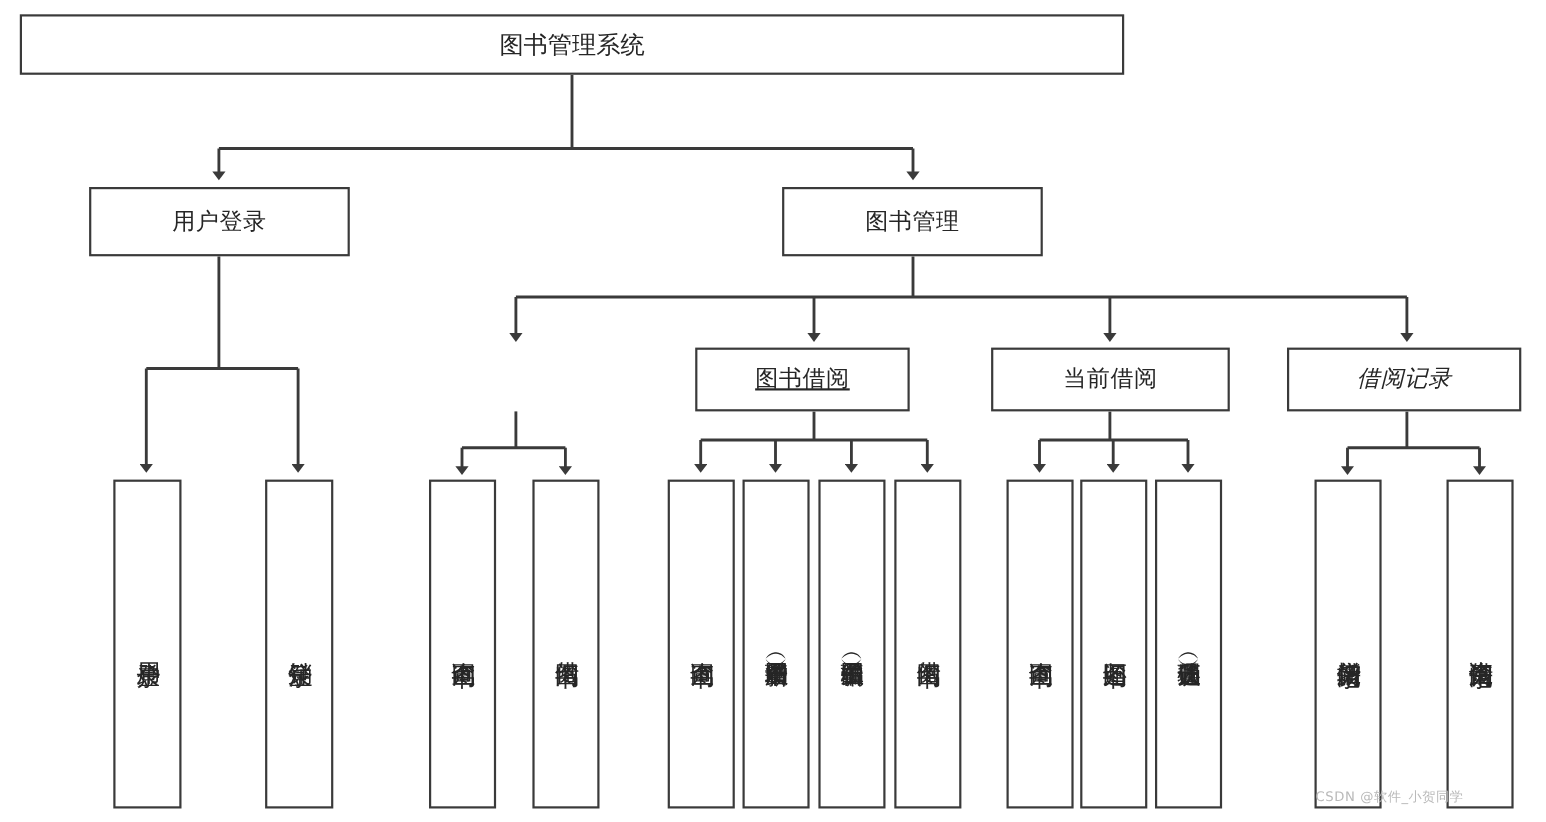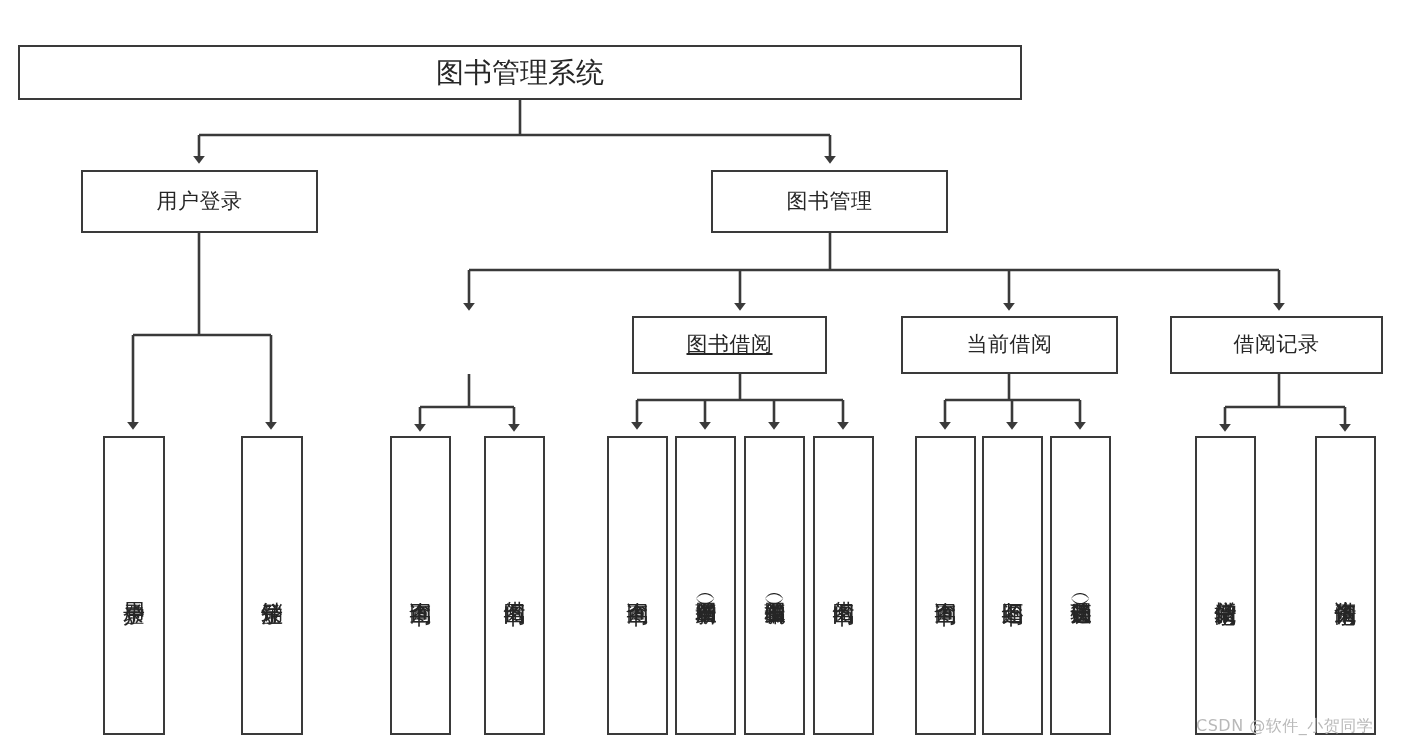--- a/index.html
+++ b/index.html
@@ -34,43 +34,42 @@
     align-items: center;
     justify-content: center;
     color: #262626;
   }
   .node.horiz {
     font-size: 21px;
     letter-spacing: 0.5px;
     line-height: 1.2;
   }
   .node.root {
-    font-size: 28px;
-    margin-top: 32px;
+    font-size: 22px;
   }
   .node.vert {
     writing-mode: vertical-rl;
     text-orientation: upright;
     font-size: 22px;
     line-height: 1.18;
     letter-spacing: 1px;
     align-items: center;
     justify-content: center;
     padding: 2px 0;
     white-space: nowrap;
   }
   .node.vert.tall {
     font-size: 21px;
     letter-spacing: 0px;
   }
   .watermark {
     position: absolute;
     left: 1196px;
     top: 716px;
-    font-size: 16px;
+    font-size: 12px;
     color: #b9b9b9;
     white-space: nowrap;
     letter-spacing: 0.5px;
   }
 </style>
 </head>
 <body>
 
 <div id="canvas">
 
@@ -134,21 +133,21 @@
   <div class="node horiz" style="left:711px; top:170px; width:237px; height:63px;align-items:center;">
     <span>图书管理</span>
   </div>
 
   <div class="node horiz" style="left:632px; top:316px; width:195px; height:58px;text-decoration:underline;">
     <span>图书借阅</span>
   </div>
   <div class="node horiz" style="left:901px; top:316px; width:217px; height:58px;">
     <span>当前借阅</span>
   </div>
-  <div class="node horiz" style="left:1170px; top:316px; width:213px; height:58px;">
+  <div class="node horiz" style="left:1170px; top:316px; width:213px; height:58px;font-style:italic;">
     <span>借阅记录</span>
   </div>
 
   <div class="node vert" style="left:103px; top:436px; width:62px; height:299px;">
     <span>用户登录</span>
   </div>
   <div class="node vert" style="left:241px; top:436px; width:62px; height:299px;">
     <span>注销登录</span>
   </div>
 

